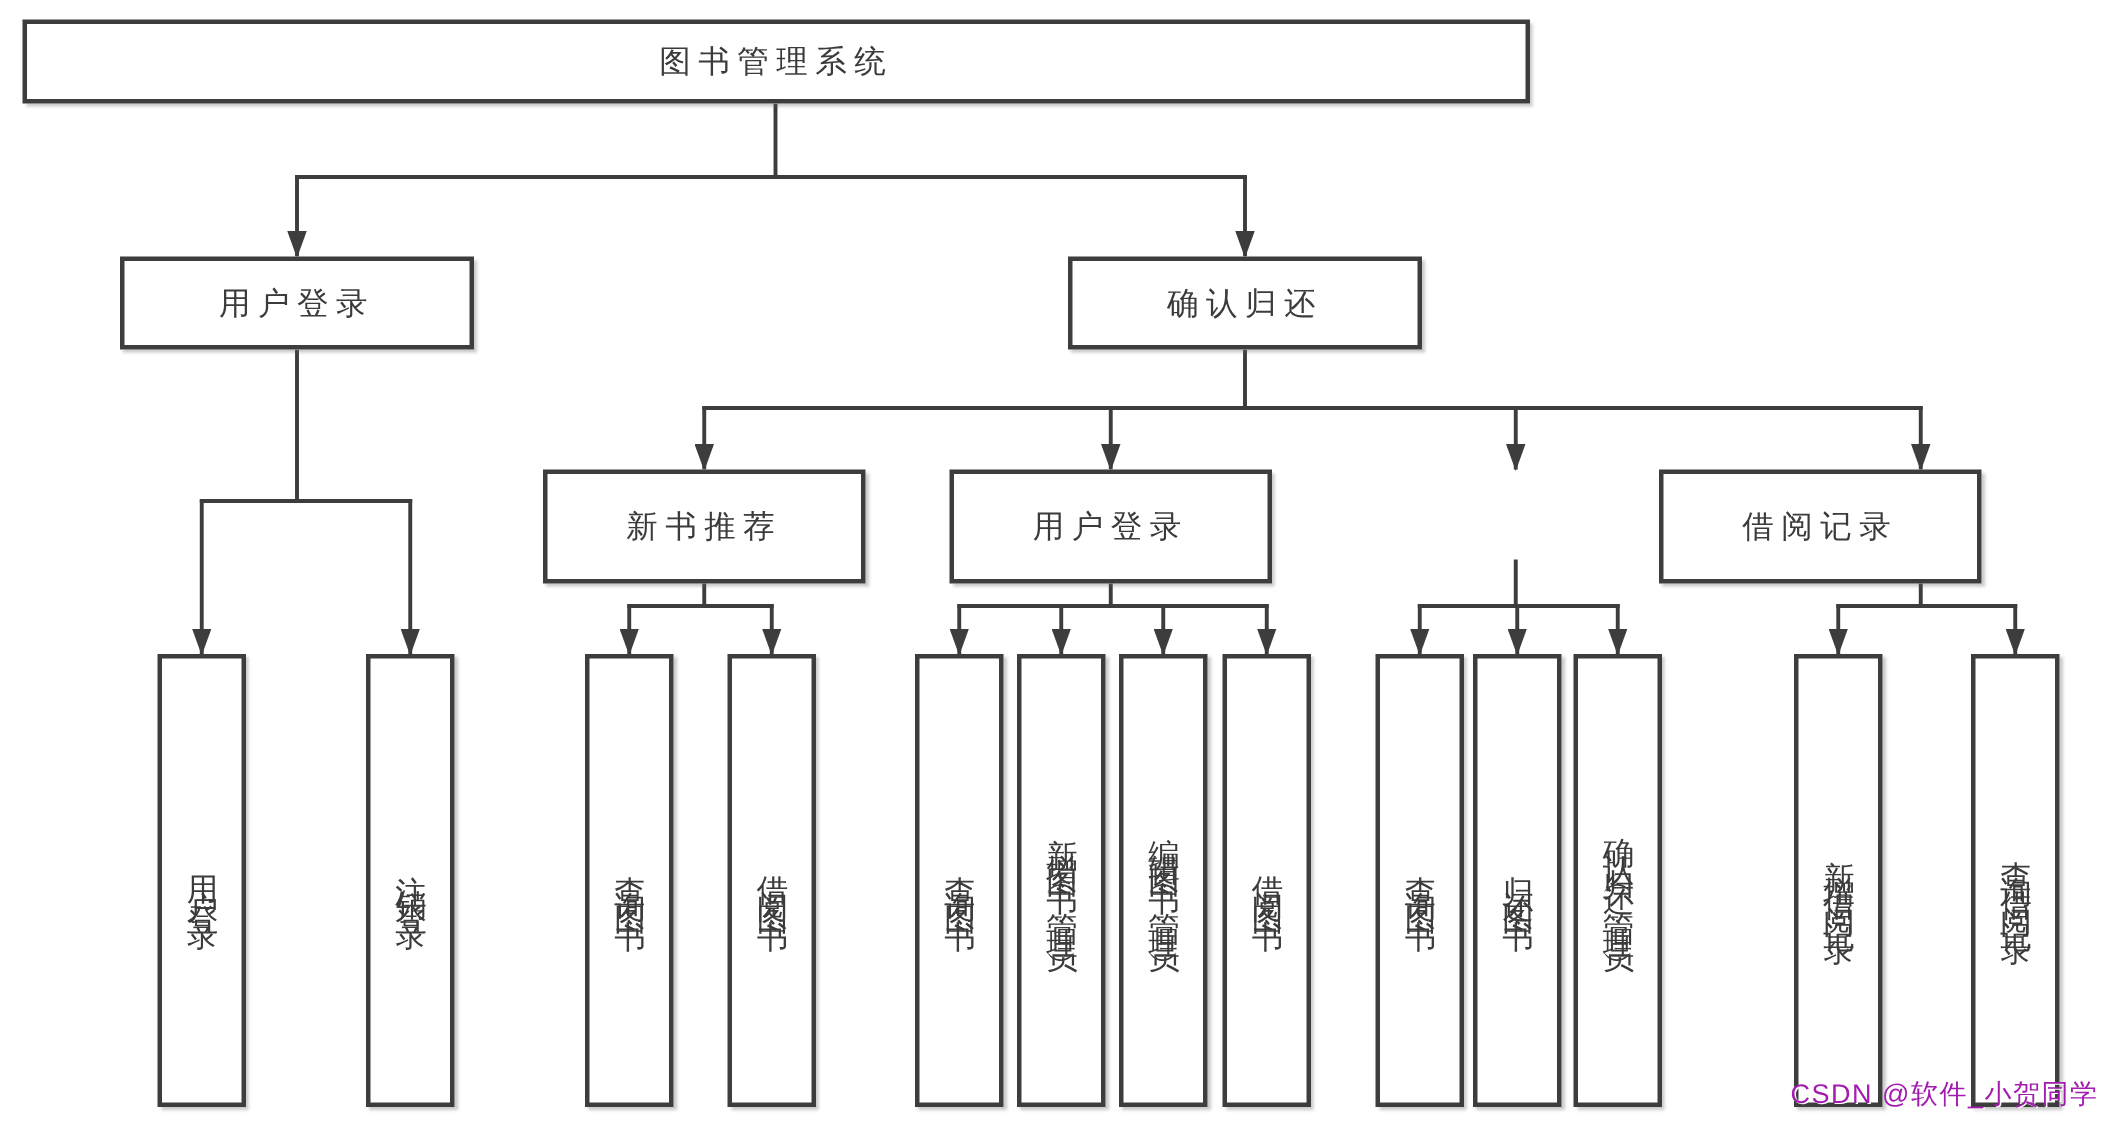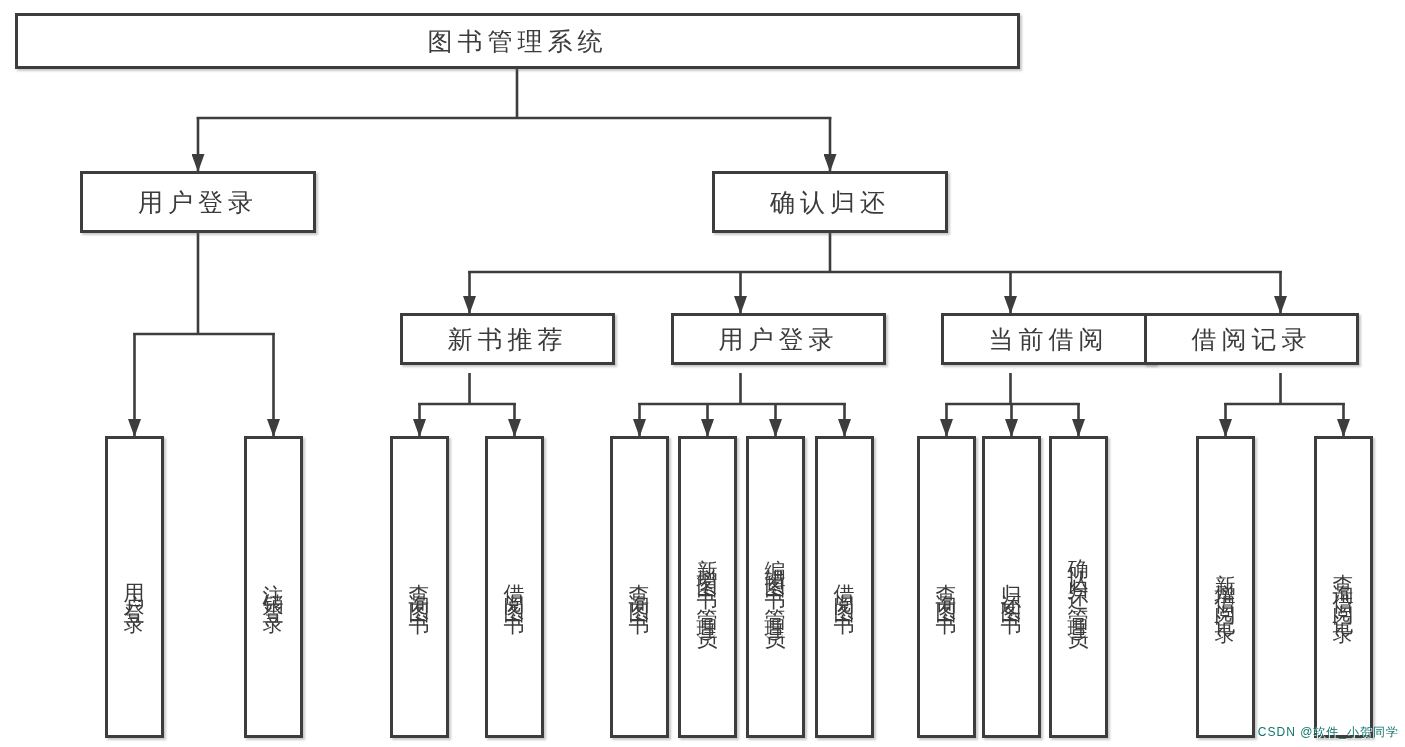--- a/index.html
+++ b/index.html
@@ -32,57 +32,56 @@
     background: #ffffff;
     border: 3px solid #3d3d3d;
     color: #3b3b3b;
     display: flex;
     align-items: center;
     justify-content: center;
     z-index: 1;
     box-shadow: 2px 2px 2px rgba(100,100,100,0.35);
   }
   .h {
-    font-size: 25px;
+    font-size: 21px;
     letter-spacing: 5px;
     white-space: nowrap;
   }
   .root {
     left: 15px;
     top: 13px;
     width: 1005px;
     height: 56px;
   }
   .l2 {
     top: 171px;
     width: 236px;
     height: 62px;
   }
   .l3 {
     top: 313px;
     width: 215px;
-    height: 52px;
-    margin-left: 38px;
+    height: 76px;
   }
   .leaf {
     top: 436px;
     width: 59px;
     height: 302px;
     writing-mode: vertical-rl;
     text-orientation: mixed;
     font-size: 21px;
     letter-spacing: 10px;
     line-height: 1;
   }
   #watermark {
     position: absolute;
     right: 6px;
     bottom: 6px;
-    font-size: 12px;
-    color: #0f766e;
+    font-size: 18px;
+    color: #a21caf;
     letter-spacing: 1px;
     text-shadow: 1px 1px 0 #ffffff;
     z-index: 2;
     white-space: nowrap;
   }
 </style>
 </head>
 <body>
 
 <div id="canvas">
@@ -142,21 +141,20 @@
     </g>
   </svg>
 
   <div class="box h root">图书管理系统</div>
 
   <div class="box h l2" style="left:80px">用户登录</div>
   <div class="box h l2" style="left:712px">确认归还</div>
 
   <div class="box h l3" style="left:362px">新书推荐</div>
   <div class="box h l3" style="left:633px">用户登录</div>
-  <div class="box h l3" style="left:903px">当前借阅</div>
   <div class="box h l3" style="left:1106px">借阅记录</div>
 
   <div class="box leaf" style="left:105px">用户登录</div>
   <div class="box leaf" style="left:244px">注销登录</div>
 
   <div class="box leaf" style="left:390px">查询图书</div>
   <div class="box leaf" style="left:485px">借阅图书</div>
 
   <div class="box leaf" style="left:610px">查询图书</div>
   <div class="box leaf" style="left:678px">新增图书（管理员）</div>

